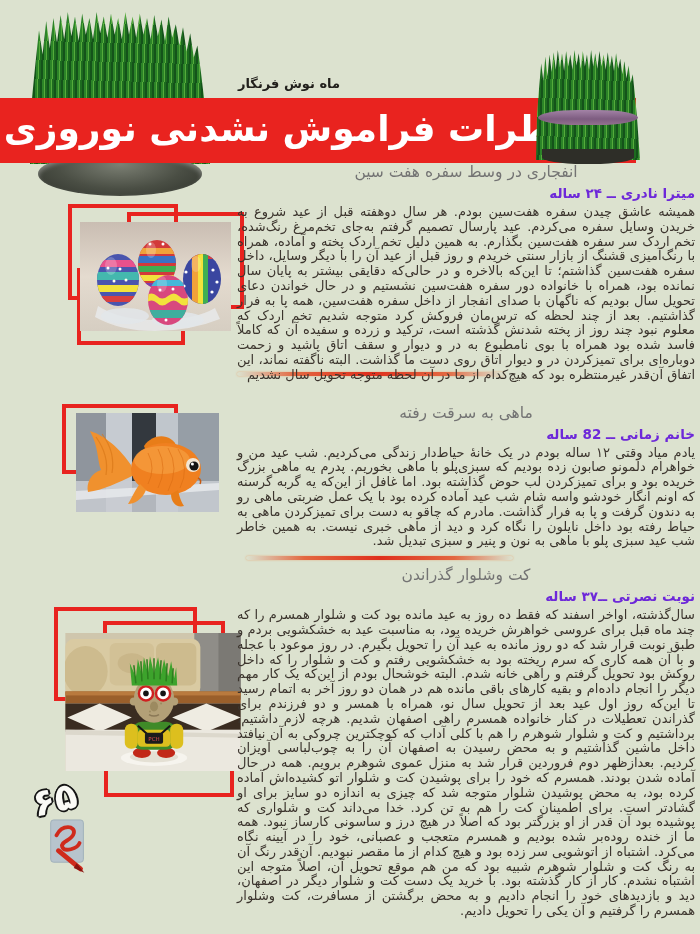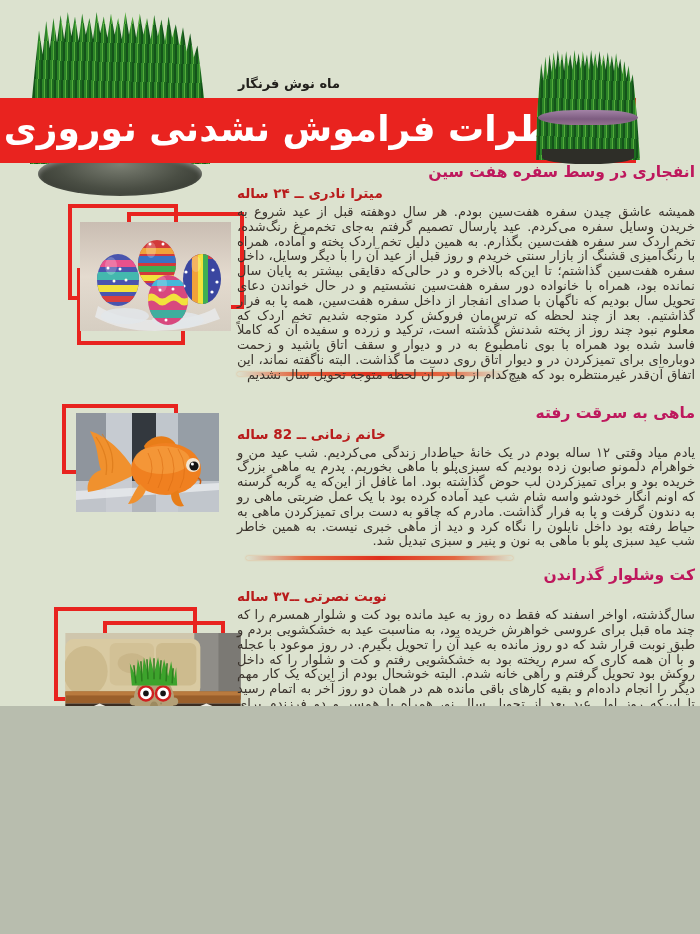--- a/index.html
+++ b/index.html
@@ -1,16 +1,16 @@
 <!DOCTYPE html>
 <html><head>
 <meta charset="utf-8">
 <style>
   html,body{margin:0;padding:0;background:#b8bdae;}
-  .page{position:relative;width:700px;height:706px;background:#dce2cf;overflow:hidden;
+  .page{position:relative;width:700px;height:934px;background:#dce2cf;overflow:hidden;
         font-family:"DejaVu Sans",sans-serif;}
 
   
   .sabzeh-left{position:absolute;left:22px;top:12px;width:196px;height:172px;z-index:1;}
   .grass{position:absolute;
     background:repeating-linear-gradient(93deg,#14531a 0 2px,#2c8428 2px 4px,#55ab3b 4px 5px,#1d6b1f 5px 7px);
     clip-path:polygon(0% 100%,1% 58%,3% 34%,5% 12%,7% 28%,9% 6%,11% 24%,13% 4%,15% 20%,17% 2%,19% 18%,21% 0%,23% 16%,25% 3%,27% 19%,29% 1%,31% 15%,33% 4%,35% 18%,37% 0%,39% 14%,41% 3%,43% 17%,45% 1%,47% 15%,49% 4%,51% 18%,53% 0%,55% 15%,57% 3%,59% 17%,61% 1%,63% 15%,65% 4%,67% 18%,69% 2%,71% 16%,73% 5%,75% 19%,77% 3%,79% 17%,81% 8%,83% 22%,85% 10%,87% 26%,89% 14%,91% 30%,93% 22%,95% 40%,97% 60%,100% 100%);}
   .g-left{left:8px;top:0;width:180px;height:152px;}
   .bowl-left{position:absolute;left:16px;top:140px;width:164px;height:44px;border-radius:50%;
     background:radial-gradient(ellipse at 50% 28%,#7c8074 0%,#4a4e44 55%,#2e312a 100%);
@@ -42,22 +42,22 @@
   .doll{left:65px;top:633px;width:176px;height:138px;}
 
   .pagenum{position:absolute;left:32px;top:778px;font-size:37px;font-weight:bold;color:#fafaf6;
     transform:rotate(-14deg);z-index:3;direction:rtl;
     text-shadow:2px 0 0 #151515,-2px 0 0 #151515,0 2px 0 #151515,0 -2px 0 #151515,
       1px 1px 0 #151515,-1px -1px 0 #151515,1px -1px 0 #151515,-1px 1px 0 #151515;}
   .logo{position:absolute;left:48px;top:818px;width:40px;height:50px;overflow:visible;z-index:2;}
 
   
   .textcol{position:absolute;left:237px;top:163px;width:458px;direction:rtl;z-index:2;}
-  .sec-title{margin:0;font-size:15.5px;font-weight:bold;color:#be185d;text-align:right;}
-  .sec-author{margin:4px 0 0;font-size:13.5px;font-weight:bold;color:#b91c1c;text-align:left;}
+  .sec-title{margin:0;font-size:15.5px;font-weight:normal;color:#737373;text-align:center;}
+  .sec-author{margin:4px 0 0;font-size:13.5px;font-weight:bold;color:#6d28d9;text-align:right;}
   .sec-body{margin:4px 0 0;font-size:13px;line-height:14.8px;color:#3b342d;
     text-align:justify;text-align-last:right;}
   .divider{height:4px;border-radius:2px;
     background:linear-gradient(to right,rgba(224,64,32,0),rgba(228,82,40,.85) 22%,#df2f1d 50%,rgba(228,82,40,.85) 78%,rgba(224,64,32,0));
     box-shadow:0 0 2px rgba(240,130,60,.6);}
   .d1{width:267px;margin:-11px 191px 0 0;}
   .d2{width:267px;margin:7px 182px 0 0;}
   .mt1{margin-top:28px;}
   .mt2{margin-top:6px;}
 </style>

